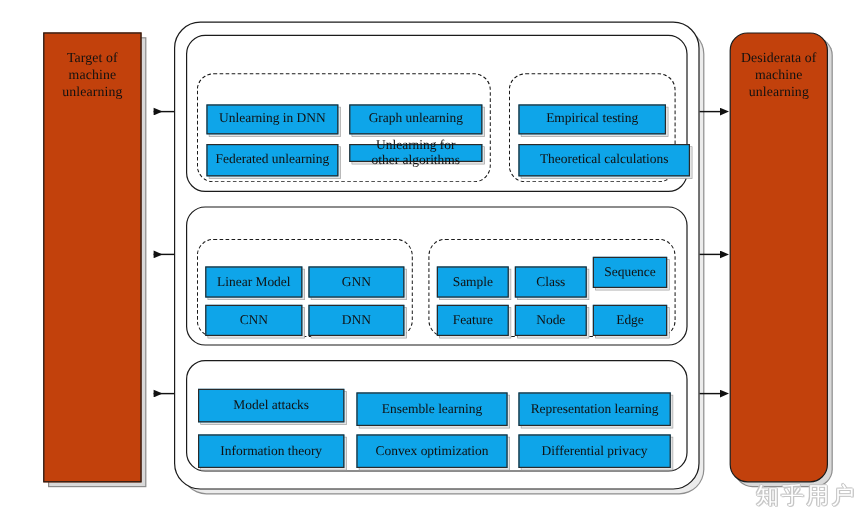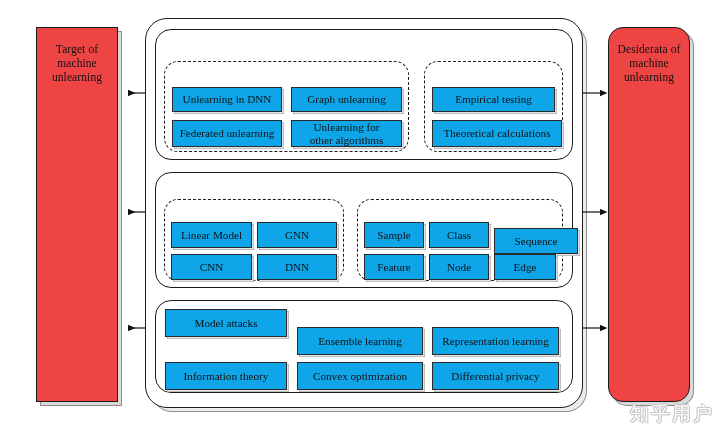--- a/index.html
+++ b/index.html
@@ -15,21 +15,21 @@
     color: #111111;
     overflow: hidden;
   }
 
   
   .abs { position: absolute; box-sizing: border-box; }
 
   
   .side-col {
     border: 1.4px solid #1b1b1b;
-    background: #ef4444;
+    background: #c2410c;
     box-shadow: 4px 4px 0 -1px #d9d9d9, 4px 4px 0 0 #8c8c8c;
     z-index: 4;
   }
   .side-title {
     position: absolute;
     left: 0; right: 0;
     text-align: center;
     font-size: 11.5px;
     line-height: 14px;
     letter-spacing: .1px;
@@ -172,34 +172,34 @@
 
 <div class="abs leaf" style="left:172px; top:87px; width:110px; height:25px;">
   <span>Unlearning in DNN</span>
 </div>
 <div class="abs leaf" style="left:291px; top:87px; width:111px; height:25px;">
   <span>Graph unlearning</span>
 </div>
 <div class="abs leaf" style="left:172px; top:120px; width:110px; height:27px;">
   <span>Federated unlearning</span>
 </div>
-<div class="abs leaf two-line" style="left:291px; top:120px; width:111px; height:27px;">
+<div class="abs leaf two-line" style="left:291px; top:120px; width:111px; height:15px;">
   <div>
     <span class="l2">Unlearning for</span>
     <span class="l2">other  algorithms</span>
   </div>
 </div>
 
 <div class="abs sub-dashed" style="left:424px; top:61px; width:139px; height:91px;"></div>
 <div class="sub-title" style="left:434px; top:68px;">Verification methods</div>
 
 <div class="abs leaf" style="left:432px; top:87px; width:123px; height:25px;">
   <span>Empirical testing</span>
 </div>
-<div class="abs leaf" style="left:432px; top:120px; width:130px; height:27px;">
+<div class="abs leaf" style="left:432px; top:120px; width:143px; height:27px;">
   <span>Theoretical calculations</span>
 </div>
 
 <div class="abs group-round" style="left:155px; top:172px; width:418px; height:116px;"></div>
 <div class="group-title" style="left:168px; top:178px;">Fundamental requirements</div>
 
 <div class="abs sub-dashed" style="left:164px; top:199px; width:180px; height:82px;"></div>
 <div class="sub-title" style="left:174px; top:205px;">Unlearning model</div>
 
 <div class="abs leaf" style="left:171px; top:222px; width:81px; height:26px;">
@@ -217,37 +217,37 @@
 
 <div class="abs sub-dashed" style="left:357px; top:199px; width:206px; height:82px;"></div>
 <div class="sub-title" style="left:367px; top:205px;">Unlearning requests</div>
 
 <div class="abs leaf" style="left:364px; top:222px; width:60px; height:26px;">
   <span>Sample</span>
 </div>
 <div class="abs leaf" style="left:429px; top:222px; width:60px; height:26px;justify-content:center;">
   <span>Class</span>
 </div>
-<div class="abs leaf" style="left:494px; top:228px; width:84px; height:26px;justify-content:center;">
+<div class="abs leaf" style="left:494px; top:214px; width:62px; height:26px;justify-content:center;">
   <span>Sequence</span>
 </div>
 <div class="abs leaf" style="left:364px; top:254px; width:60px; height:26px;">
   <span>Feature</span>
 </div>
 <div class="abs leaf" style="left:429px; top:254px; width:60px; height:26px;">
   <span>Node</span>
 </div>
 <div class="abs leaf" style="left:494px; top:254px; width:62px; height:26px;">
   <span>Edge</span>
 </div>
 
 <div class="abs group-round" style="left:155px; top:300px; width:418px; height:93px;"></div>
 <div class="group-title" style="left:168px; top:307px;">Infrastructure techniques</div>
 
-<div class="abs leaf" style="left:165px; top:309px; width:122px; height:28px;">
+<div class="abs leaf" style="left:165px; top:324px; width:122px; height:28px;">
   <span>Model attacks</span>
 </div>
 <div class="abs leaf" style="left:297px; top:327px; width:126px; height:28px;">
   <span>Ensemble learning</span>
 </div>
 <div class="abs leaf" style="left:432px; top:327px; width:127px; height:28px;">
   <span>Representation learning</span>
 </div>
 <div class="abs leaf" style="left:165px; top:362px; width:122px; height:28px;">
   <span>Information theory</span>

